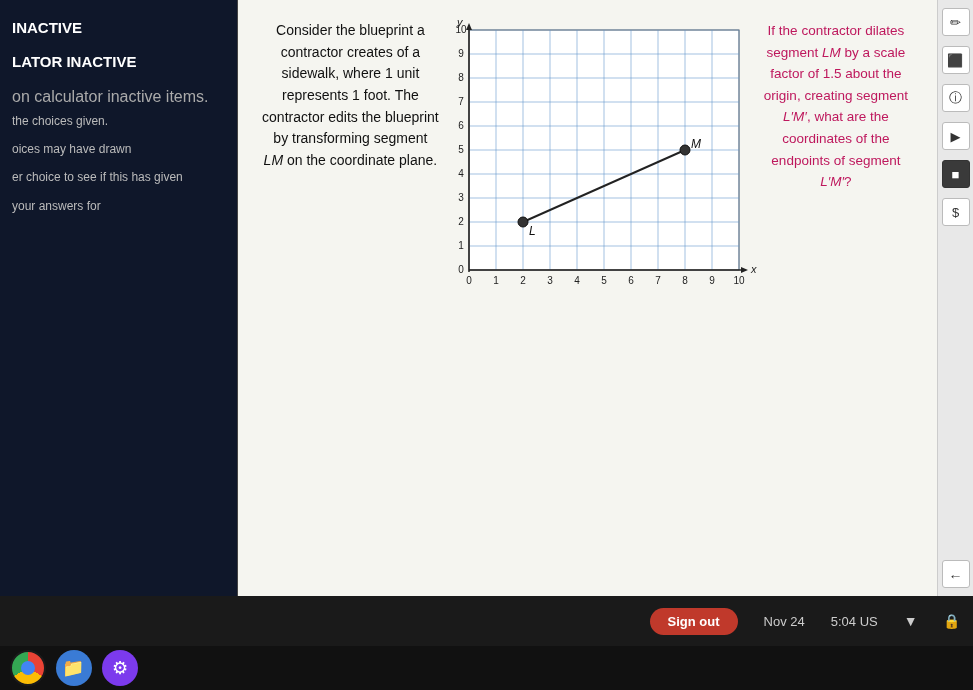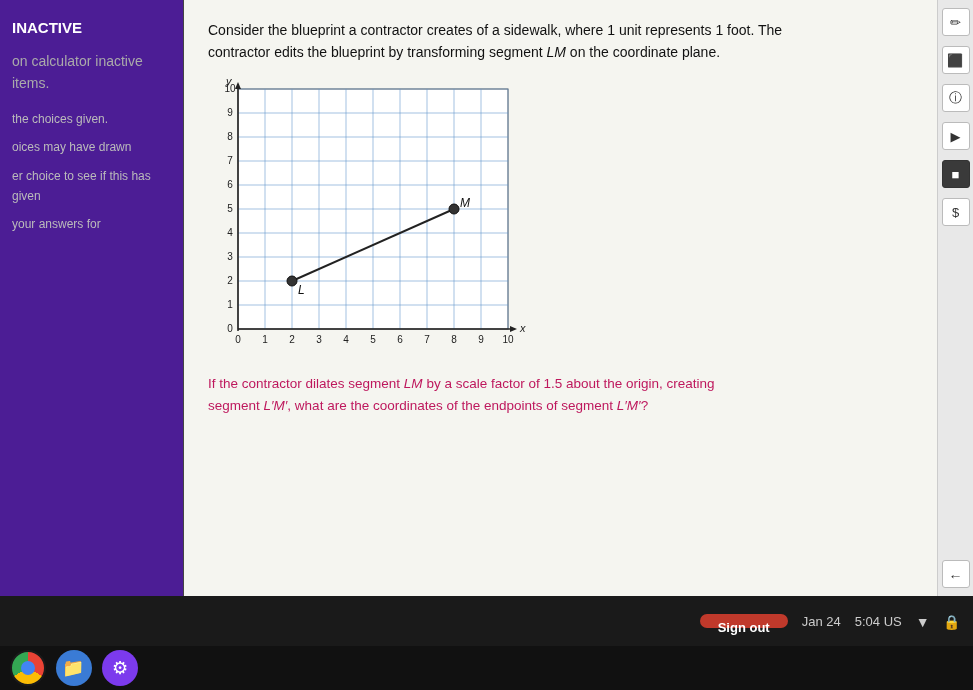--- a/index.html
+++ b/index.html
@@ -14,55 +14,56 @@
     }
 
     .main-area {
       display: flex;
       flex: 1;
       background: #2a2a2a;
     }
 
     
     .left-panel {
-      width: 184px;
-      background: #4c1d95;
+      width: 238px;
+      background: #0f172a;
       padding: 16px 12px;
       color: #ccc;
       font-size: 13px;
       line-height: 1.6;
       border-right: 1px solid #444;
       flex-shrink: 0;
     }
     .left-panel .title-inactive {
       color: #fff;
       font-size: 15px;
       font-weight: bold;
       margin-bottom: 10px;
     }
     .left-panel .subtitle {
       color: #aaa;
-      font-size: 14px;
-      margin-bottom: 14px;
+      font-size: 16px;
+      margin-bottom: 1px;
     }
     .left-panel .info-text {
       color: #bbb;
       font-size: 12px;
       line-height: 1.7;
       margin-bottom: 8px;
     }
 
     
     .content-area {
       flex: 1;
       background: #f5f5f0;
       padding: 20px 24px 16px 24px;
       display: flex;
-      flex-direction: column;
+      flex-direction: row;
       position: relative;
+      text-align: center;
     }
 
     .question-text {
       font-size: 14px;
       color: #111;
       line-height: 1.55;
       margin-bottom: 16px;
       max-width: 620px;
     }
     .question-text em {
@@ -80,25 +81,26 @@
       color: #be185d;
       line-height: 1.6;
       max-width: 560px;
       margin-bottom: 20px;
     }
     .bottom-question em { font-style: italic; }
 
     
     .bottom-bar {
       display: flex;
+      align-items: center;
       justify-content: flex-end;
-      padding: 18px 12px;
+      padding: 0 12px;
       background: #1a1a1a;
       height: 50px;
-      gap: 14px;
+      gap: 26px;
     }
     .sign-out-btn {
       background: #c0392b;
       color: #fff;
       border: none;
       border-radius: 16px;
       padding: 6px 18px;
       font-size: 13px;
       cursor: pointer;
       font-weight: bold;
@@ -194,20 +196,21 @@
       display: block;
     }
   </style>
 </head>
 <body>
 
 <div class="main-area">
 
   <div class="left-panel">
     <div class="title-inactive">INACTIVE</div>
+    <div class="title-inactive">LATOR INACTIVE</div>
     <div class="subtitle">on calculator inactive items.</div>
     <div class="info-text">the choices given.</div>
     <div class="info-text">oices may have drawn</div>
     <div class="info-text">er choice to see if this has given</div>
     <div class="info-text">your answers for</div>
   </div>
 
   <div class="content-area">
     <div class="question-text">
       Consider the blueprint a contractor creates of a sidewalk, where 1 unit represents 1 foot. The contractor edits the blueprint by transforming segment <em>LM</em> on the coordinate plane.
@@ -295,21 +298,21 @@
     <div class="tool-btn" title="Info">ⓘ</div>
     <div class="tool-btn" title="Flag">▶</div>
     <div class="tool-btn active" title="Bookmark">■</div>
     <div class="tool-btn" title="Dollar">$</div>
     <div class="back-btn" title="Back">←</div>
   </div>
 </div>
 
 <div class="bottom-bar">
   <button class="sign-out-btn">Sign out</button>
-  <span class="status-text">Jan 24</span>
+  <span class="status-text">Nov 24</span>
   <span class="status-text">5:04 US</span>
   <span class="wifi-icon">▼</span>
   <span class="wifi-icon">🔒</span>
 </div>
 
 <div class="taskbar">
   <div class="taskbar-icon chrome-icon">
     <div class="chrome-inner"></div>
   </div>
   <div class="taskbar-icon files-icon" style="font-size:18px; color:#fff;">📁</div>

